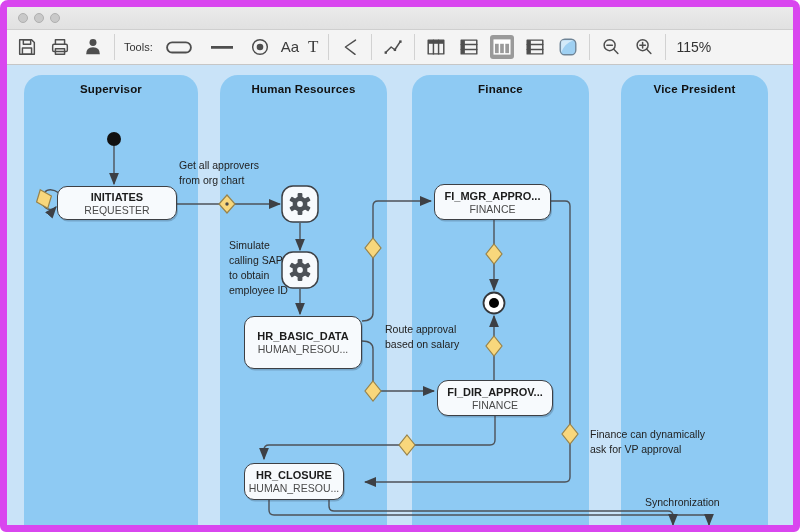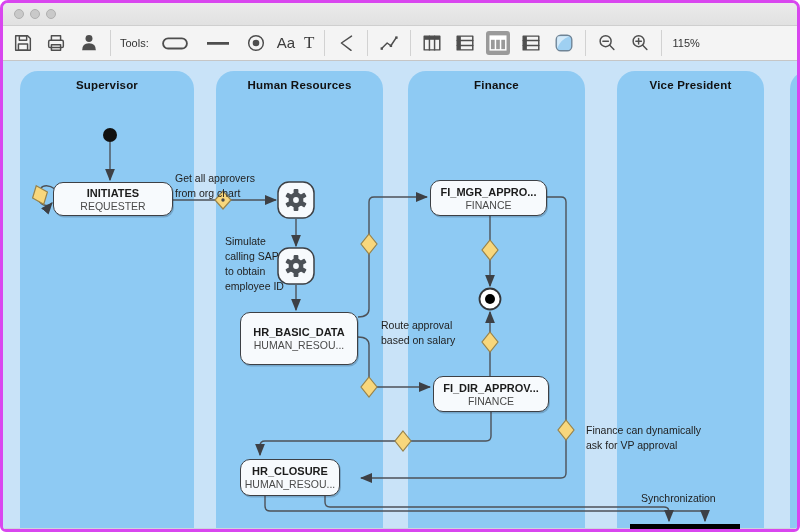--- a/index.html
+++ b/index.html
@@ -1,31 +1,31 @@
 <!DOCTYPE html>
 <html><head>
 <meta charset="utf-8">
 <style>
   html,body{margin:0;padding:0;background:#ffffff;font-family:"Liberation Sans","DejaVu Sans",sans-serif;}
   .window{position:relative;width:800px;height:532px;border-radius:8px 8px 6px 6px;overflow:hidden;
-          border:3px solid #d946ef;box-sizing:border-box;background:#c9e3f8;}
+          border:7px solid #d946ef;box-sizing:border-box;background:#c9e3f8;}
   
   .titlebar{height:22px;background:linear-gradient(#ebebeb,#e1e1e1);border-bottom:1px solid #cfcfcf;
             display:flex;align-items:center;padding-left:11px;}
   .tl-dot{width:8px;height:8px;border-radius:50%;background:#c9c9c9;border:1px solid #b0b0b0;margin-right:6px;}
   
   .toolbar{height:34px;background:#f4f4f4;border-bottom:1px solid #c6c6c6;display:flex;align-items:center;
            padding:0 8px;gap:9px;}
   .tb-icon{width:24px;height:24px;display:flex;align-items:center;justify-content:center;flex:0 0 auto;}
   .tb-sep{width:1px;height:26px;background:#d2d2d2;flex:0 0 auto;}
   .tb-label{font-size:11px;color:#333;flex:0 0 auto;}
   .tb-text-icon{font-size:15px;color:#3c3c3c;flex:0 0 auto;line-height:24px;}
   .tb-text-serif{font-family:"Liberation Serif","DejaVu Serif",serif;font-size:17px;}
   .tb-selected{background:#9a9a9a;border-radius:3px;}
-  .tb-zoomtext{font-size:11px;color:#333;margin-left:2px;}
+  .tb-zoomtext{font-size:14px;color:#333;margin-left:2px;}
   svg .oln{fill:none;stroke:#4e4e4e;stroke-width:1.6;stroke-linecap:round;stroke-linejoin:round;}
   svg .fll{fill:#4e4e4e;stroke:none;}
   
   .canvas{position:relative;width:800px;height:475px;background:#c9e3f8;overflow:hidden;}
   .lane{position:absolute;top:10px;height:480px;background:#8ecaf3;border-radius:18px;z-index:1;}
   .lane-label{margin-top:8px;text-align:center;font-size:11.5px;font-weight:bold;color:#111;letter-spacing:.2px;}
   .canvas-footer{position:absolute;left:0;right:0;bottom:0;height:7px;background:#eef1f4;border-top:1px solid #ccd5dc;z-index:2;}
   .edges{position:absolute;left:0;top:0;z-index:3;}
   .node{position:absolute;z-index:4;background:#f7fafd;border:1.5px solid #3d4045;border-radius:10px;
         display:flex;flex-direction:column;align-items:center;justify-content:center;box-sizing:border-box;
@@ -275,30 +275,30 @@
       <div class="node-sub">REQUESTER</div>
     </div>
     <div class="node" style="left:237px;top:251px;width:118px;height:53px;">
       <div class="node-title">HR_BASIC_DATA</div>
       <div class="node-sub">HUMAN_RESOU...</div>
     </div>
     <div class="node" style="left:427px;top:119px;width:117px;height:36px;">
       <div class="node-title">FI_MGR_APPRO...</div>
       <div class="node-sub">FINANCE</div>
     </div>
-    <div class="node" style="left:430px;top:315px;width:116px;height:36px;">
+    <div class="node" style="left:430px;top:315px;width:116px;height:36px;border-radius:11px;">
       <div class="node-title">FI_DIR_APPROV...</div>
       <div class="node-sub">FINANCE</div>
     </div>
     <div class="node" style="left:237px;top:398px;width:100px;height:37px;">
       <div class="node-title">HR_CLOSURE</div>
       <div class="node-sub">HUMAN_RESOU...</div>
     </div>
 
-    <div class="annotation" style="left:172px;top:110px;">Get all approvers
+    <div class="annotation" style="left:172px;top:93px;">Get all approvers
 from org chart</div>
     <div class="annotation" style="left:222px;top:173px;">Simulate
 calling SAP
 to obtain
 employee ID</div>
     <div class="annotation" style="left:378px;top:257px;">Route approval
 based on salary</div>
     <div class="annotation" style="left:583px;top:362px;">Finance can dynamically
 ask for VP approval</div>
     <div class="annotation" style="left:638px;top:430px;">Synchronization</div>

